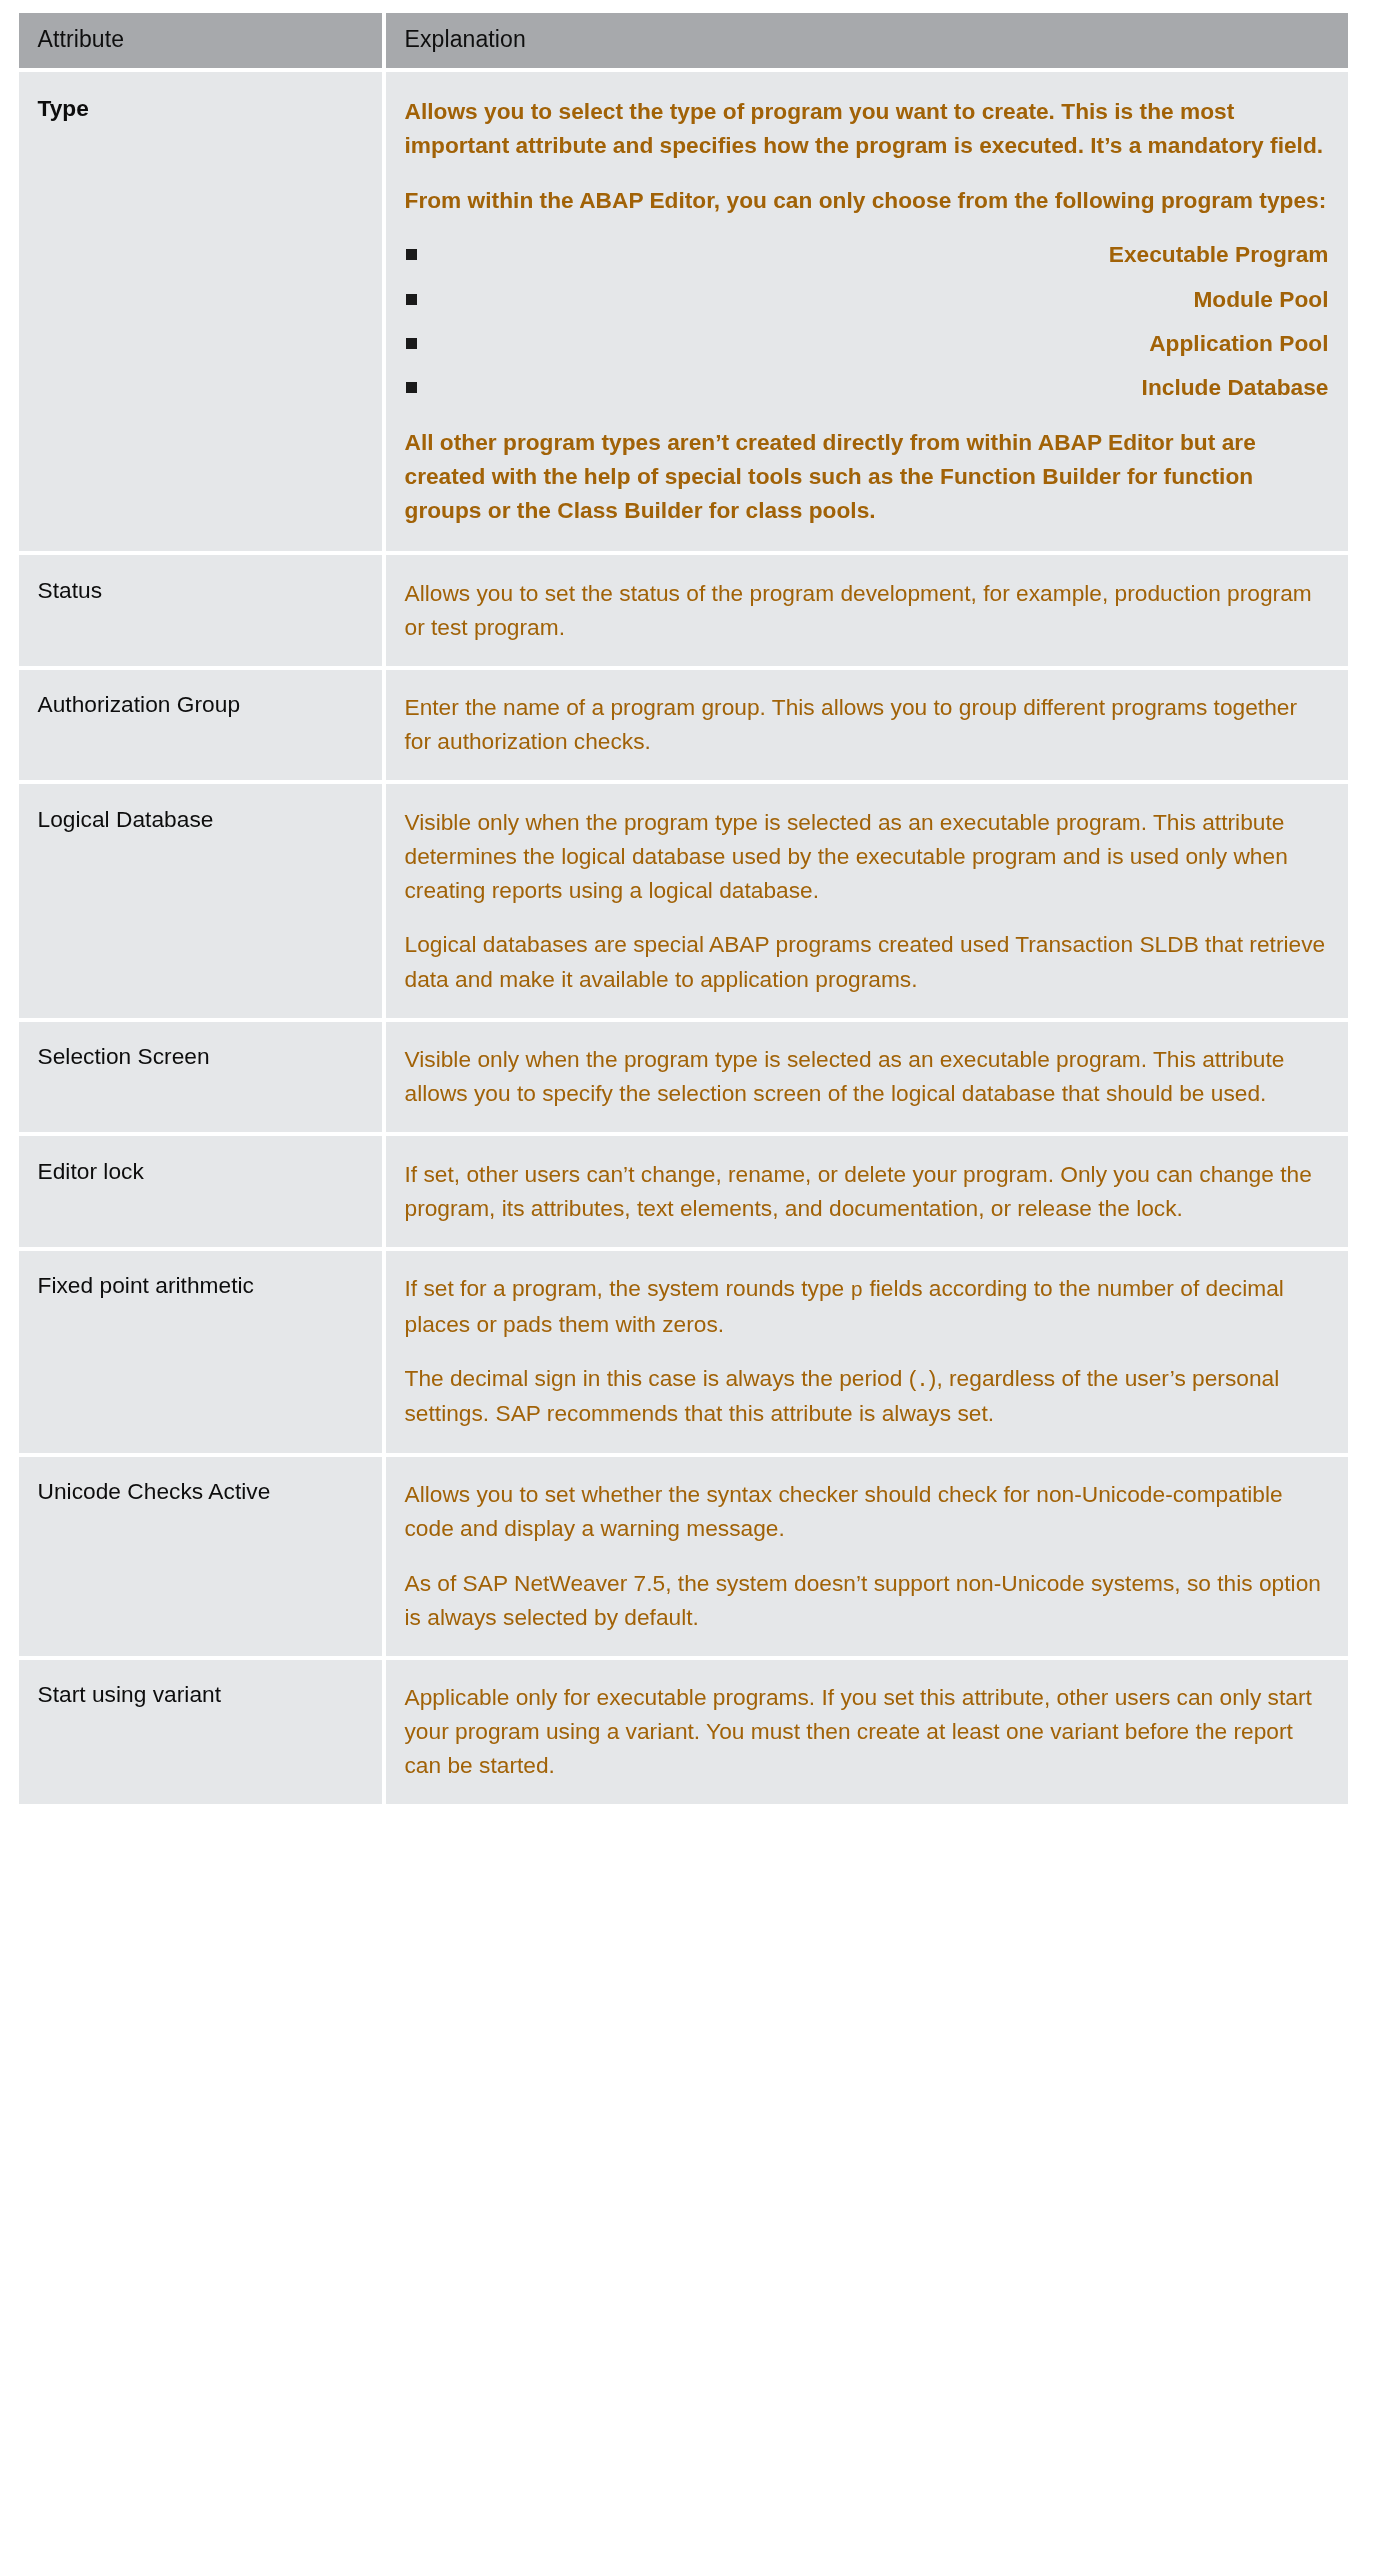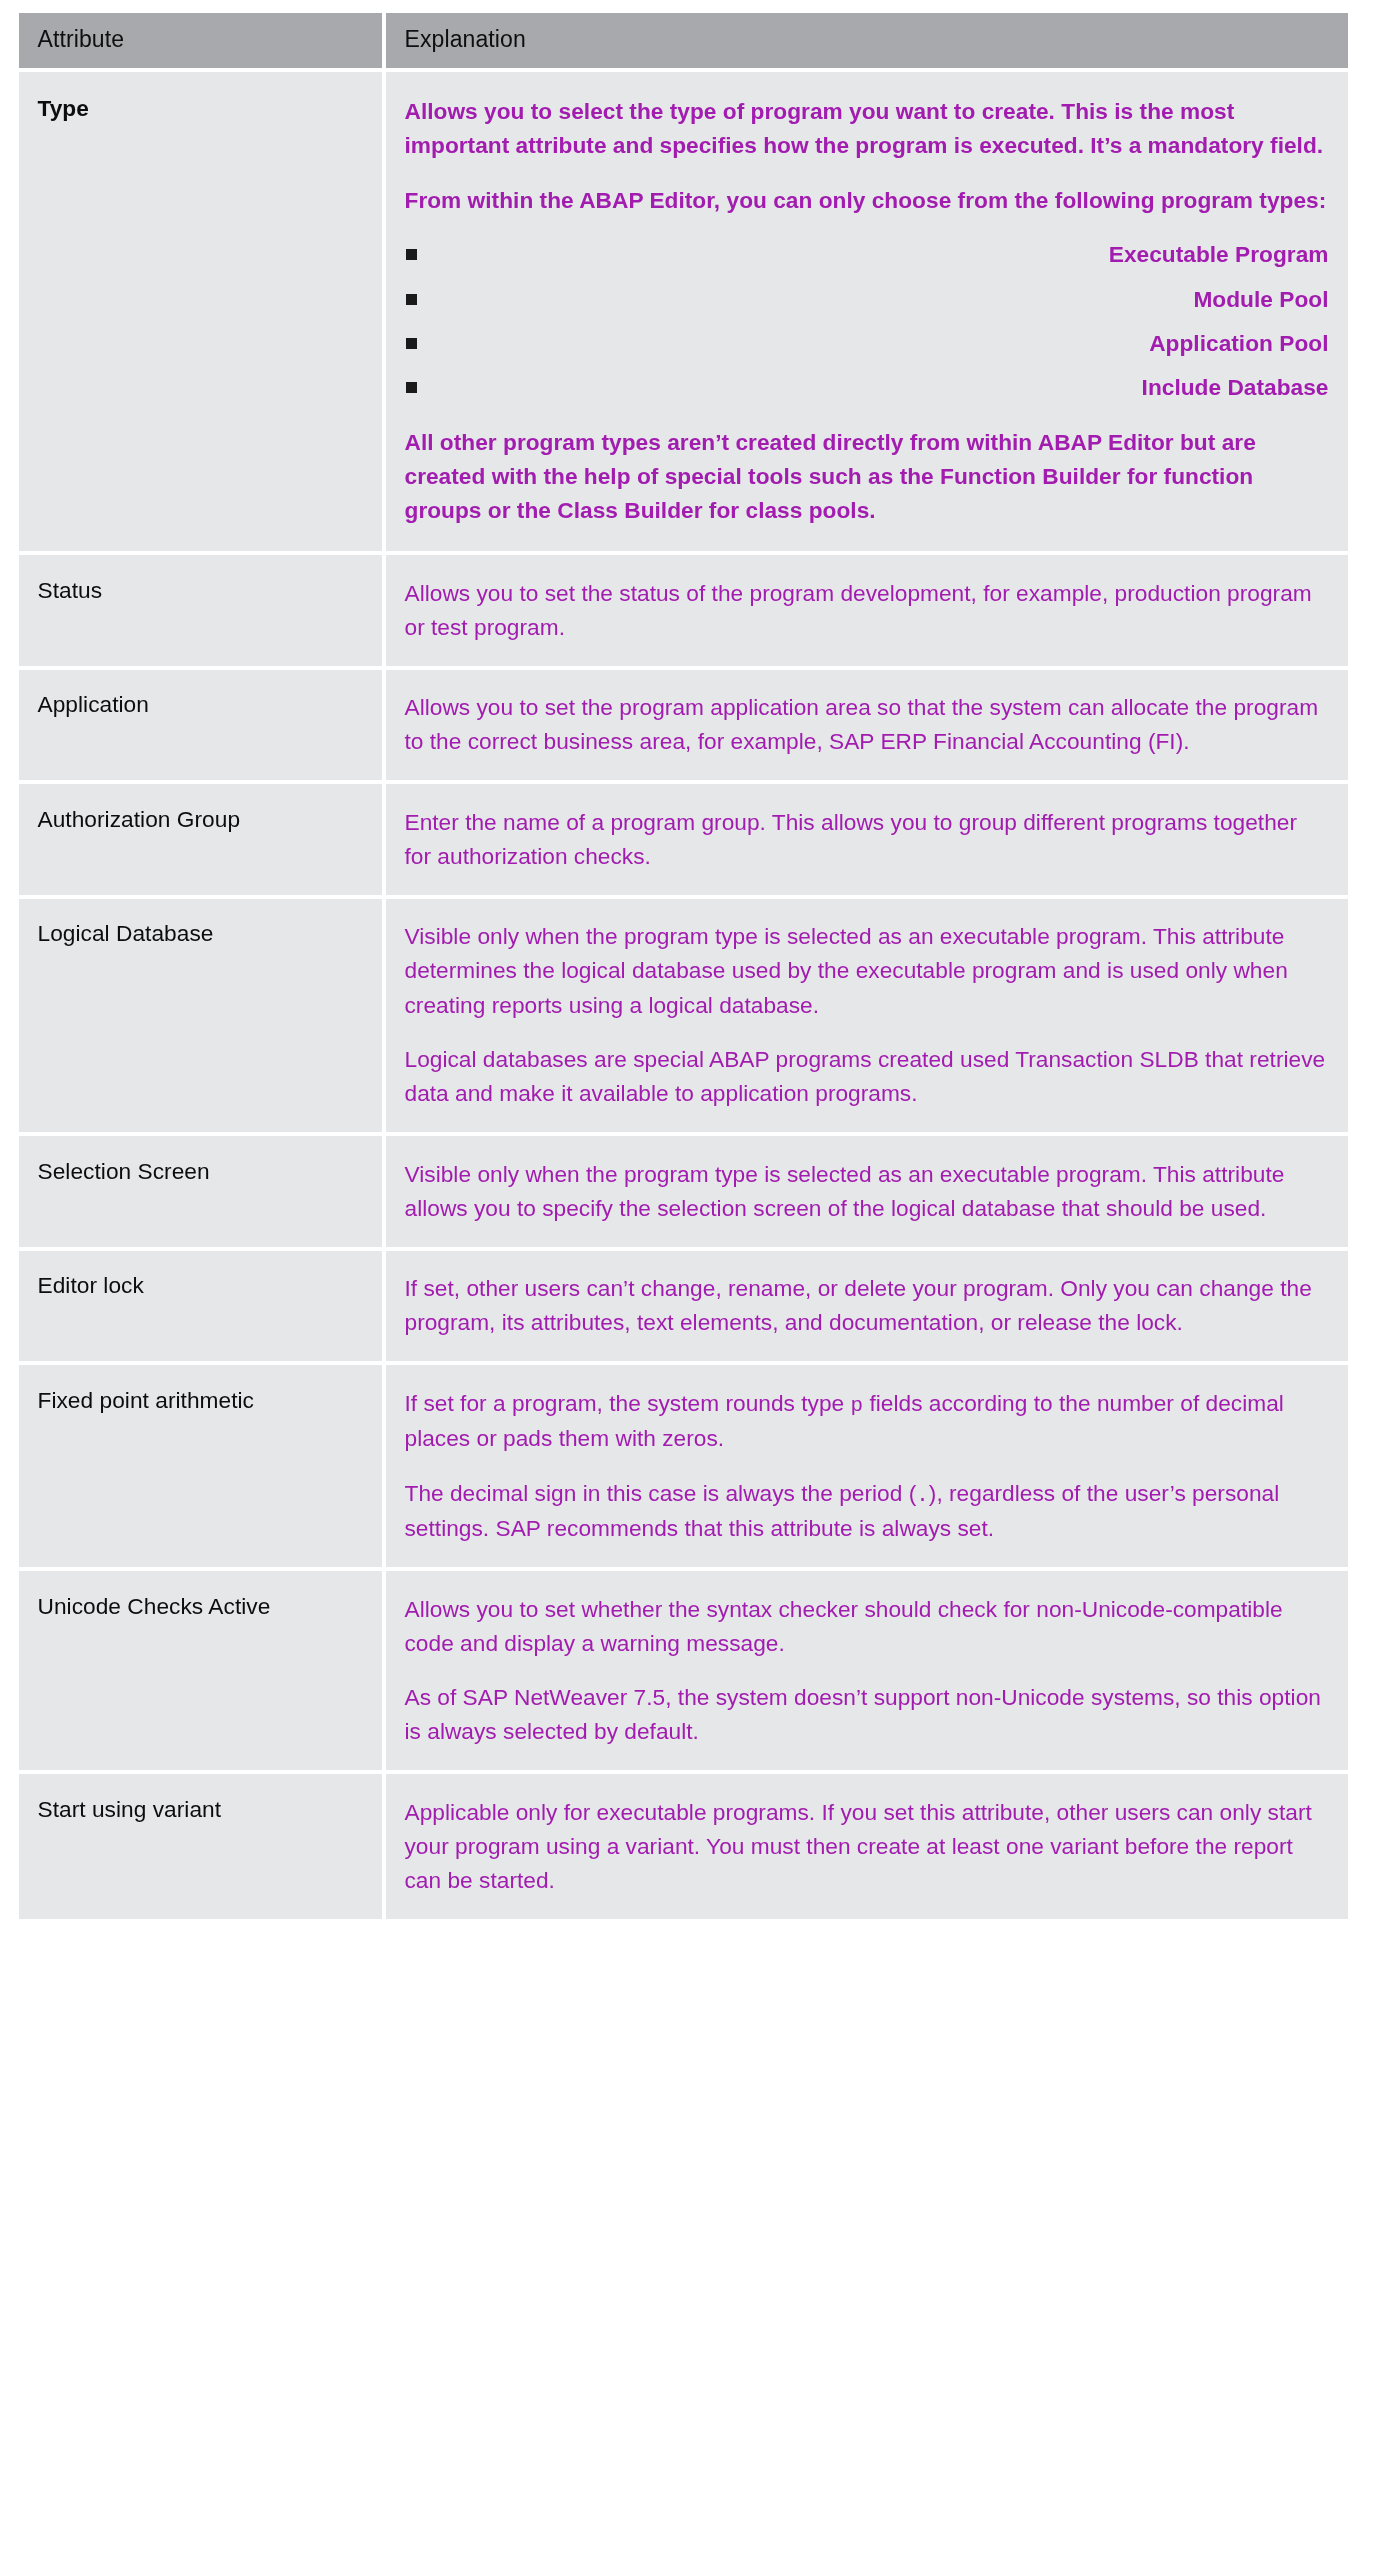--- a/index.html
+++ b/index.html
@@ -54,21 +54,21 @@
     line-height: 1.25;
     font-weight: 400;
     color: #0d0d0d;
     letter-spacing: 0.04px;
   }
 
   td.expl-cell {
     font-size: 22.7px;
     line-height: 1.5;
     letter-spacing: 0.02px;
-    color: #a21caf;
+    color: #a16207;
     margin-left: 33px;
   }
 
   td.expl-cell p {
     margin: 0 0 20.5px 0;
   }
   td.expl-cell p:last-child { margin-bottom: 0; }
 
   td.expl-cell ul {
     list-style: none;
@@ -133,26 +133,20 @@
             <p>All other program types aren’t created directly from within ABAP Editor but are created with the help of special tools such as the Function Builder for function groups or the Class Builder for class pools.</p>
           </td>
         </tr>
         <tr>
           <td class="attr-cell">Status</td>
           <td class="expl-cell">
             <p>Allows you to set the status of the program development, for example, production program or test program.</p>
           </td>
         </tr>
         <tr>
-          <td class="attr-cell">Application</td>
-          <td class="expl-cell">
-            <p>Allows you to set the program application area so that the system can allocate the program to the correct business area, for example, SAP ERP Financial Accounting (FI).</p>
-          </td>
-        </tr>
-        <tr>
           <td class="attr-cell">Authorization Group</td>
           <td class="expl-cell">
             <p>Enter the name of a program group. This allows you to group different programs together for authorization checks.</p>
           </td>
         </tr>
         <tr>
           <td class="attr-cell">Logical Database</td>
           <td class="expl-cell">
             <p>Visible only when the program type is selected as an executable program. This attribute determines the logical database used by the executable program and is used only when creating reports using a logical database.</p>
             <p>Logical databases are special ABAP programs created used Transaction SLDB that retrieve data and make it available to application programs.</p>

